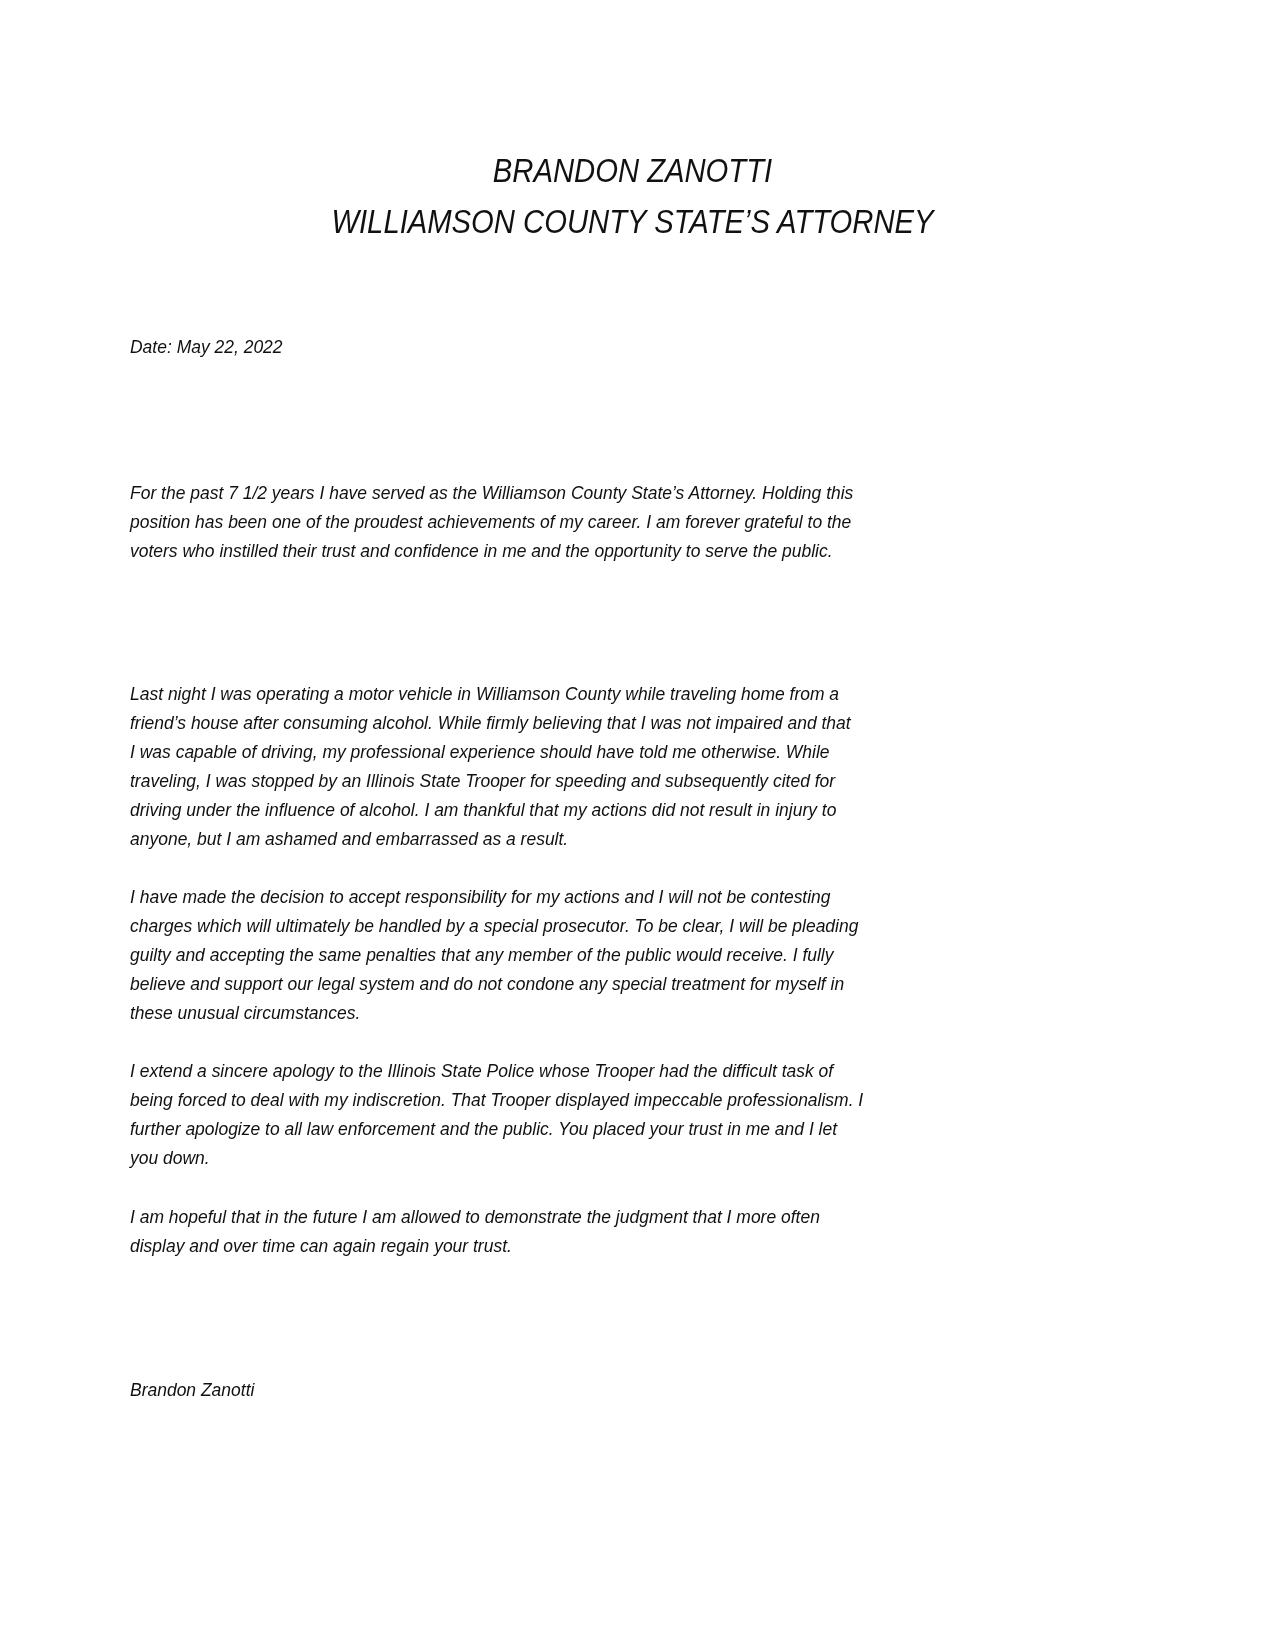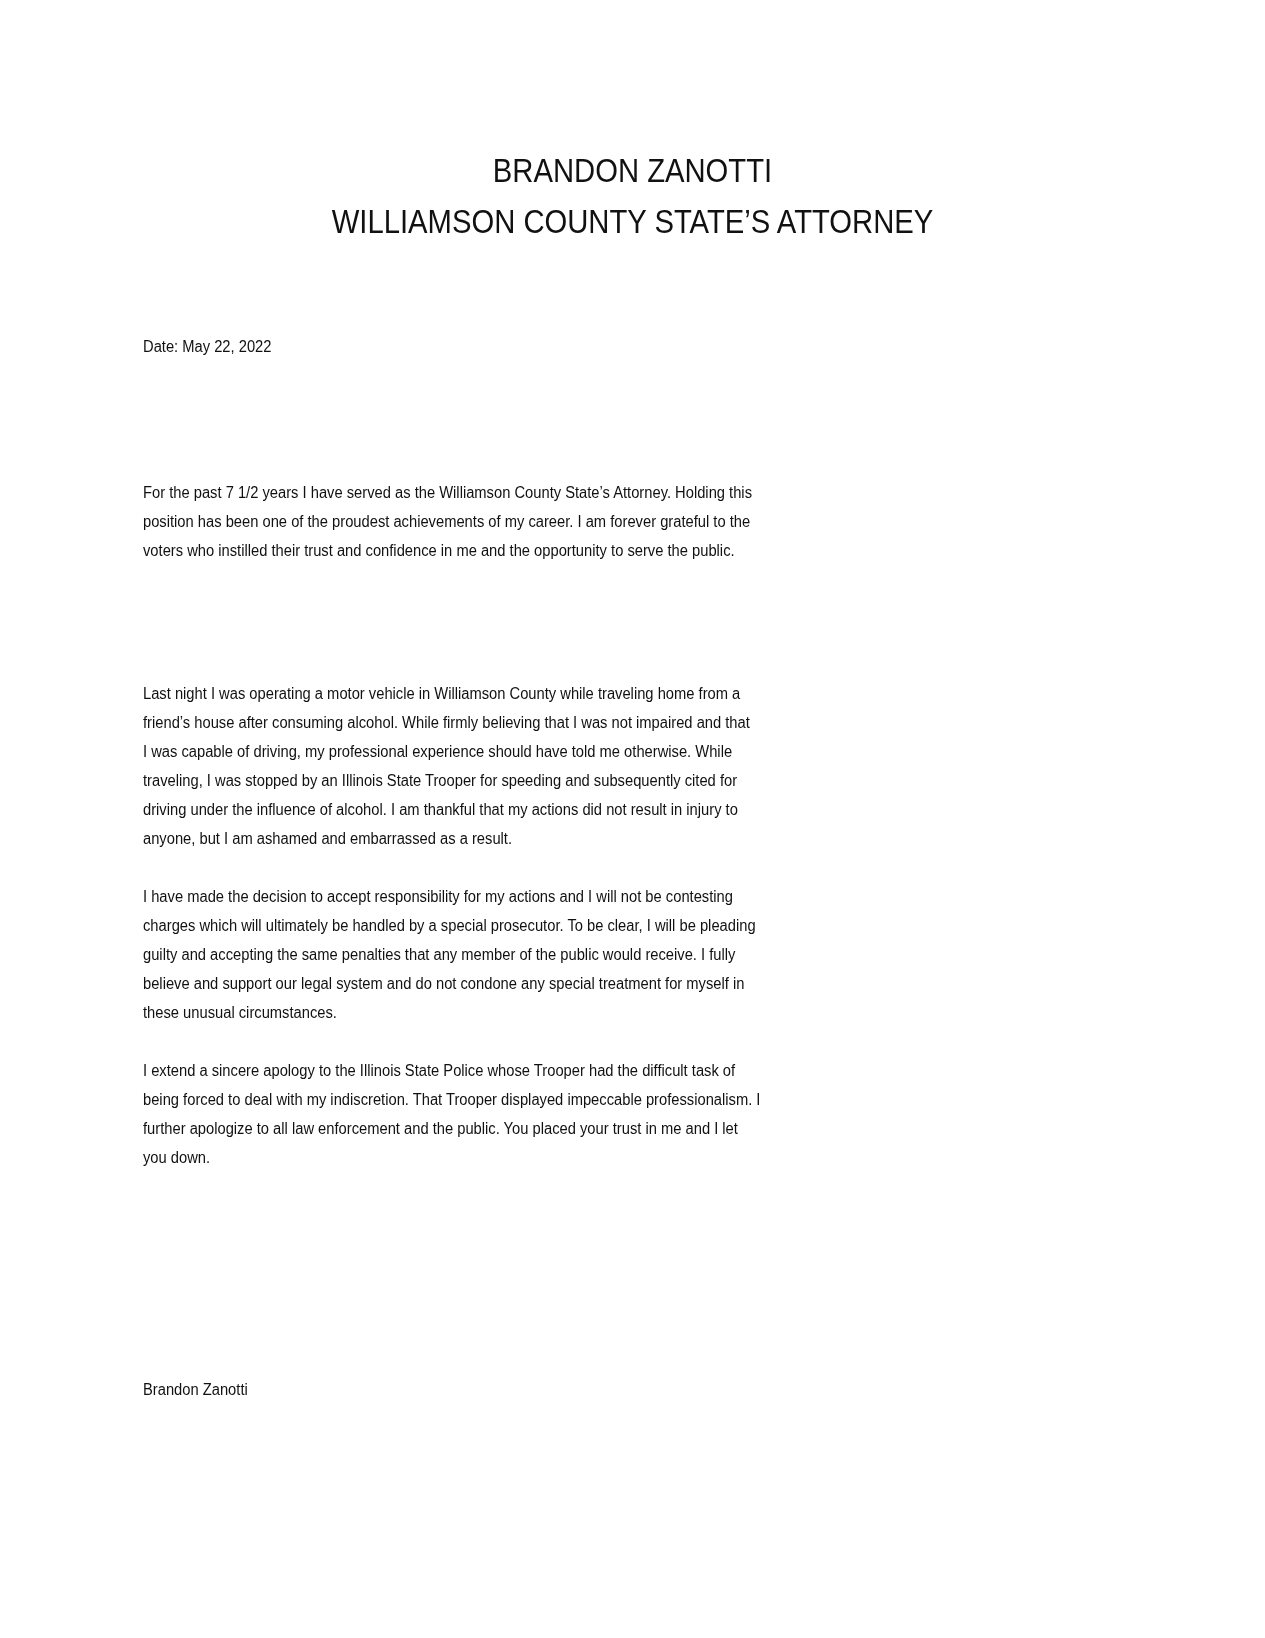--- a/index.html
+++ b/index.html
@@ -1,27 +1,27 @@
 <!DOCTYPE html>
 <html><head>
 <meta charset="utf-8">
 <style>
   html, body { margin: 0; padding: 0; background: #ffffff; }
   body {
     width: 1265px; height: 1638px; position: relative; overflow: hidden;
     font-family: "Liberation Sans", sans-serif; color: #111;
   }
-  .page { position: absolute; left: 0; top: 0; width: 1156px; height: 1638px; }
+  .page { position: absolute; left: 0; top: 0; width: 1156px; height: 1638px; font-style: italic; }
   .header { position: absolute; left: 0; width: 1265px; text-align: center; }
   .h-name { top: 150px; font-size: 34px; letter-spacing: 0px; transform: scaleX(0.86); }
   .h-title { top: 201px; font-size: 34px; transform: scaleX(0.86); }
   .header span { display: inline-block; line-height: 40px; }
   .body-text {
-    position: absolute; left: 143px; width: 960px;
-    font-size: 16px; line-height: 29px;
+    position: absolute; left: 130px; width: 960px;
+    font-size: 19px; line-height: 29px;
   }
   .body-text span.line { display: block; white-space: nowrap; transform-origin: left center; transform: scaleX(0.92); }
 </style>
 </head>
 <body>
 
 <div class="page">
   <div class="header h-name"><span>BRANDON ZANOTTI</span></div>
   <div class="header h-title"><span>WILLIAMSON COUNTY STATE’S ATTORNEY</span></div>
 
@@ -54,18 +54,22 @@
   </div>
 
   <div class="body-text" style="top:882px">
     <span class="line">I have made the decision to accept responsibility for my actions and I will not be contesting</span>
     <span class="line">charges which will ultimately be handled by a special prosecutor. To be clear, I will be pleading</span>
     <span class="line">guilty and accepting the same penalties that any member of the public would receive.  I fully</span>
     <span class="line">believe and support our legal system and do not condone any special treatment for myself in</span>
     <span class="line">these unusual circumstances.</span>
   </div>
 
+  <div class="body-text" style="top:1202px">
+    <span class="line">I am hopeful that in the future I am allowed to demonstrate the judgment that I more often</span>
+    <span class="line">display and over time can again regain your trust.</span>
+  </div>
 
 
   <div class="body-text" style="top:1375px">
       <span class="line">Brandon Zanotti</span>
     </div>
 </div>
 
 </body></html>

